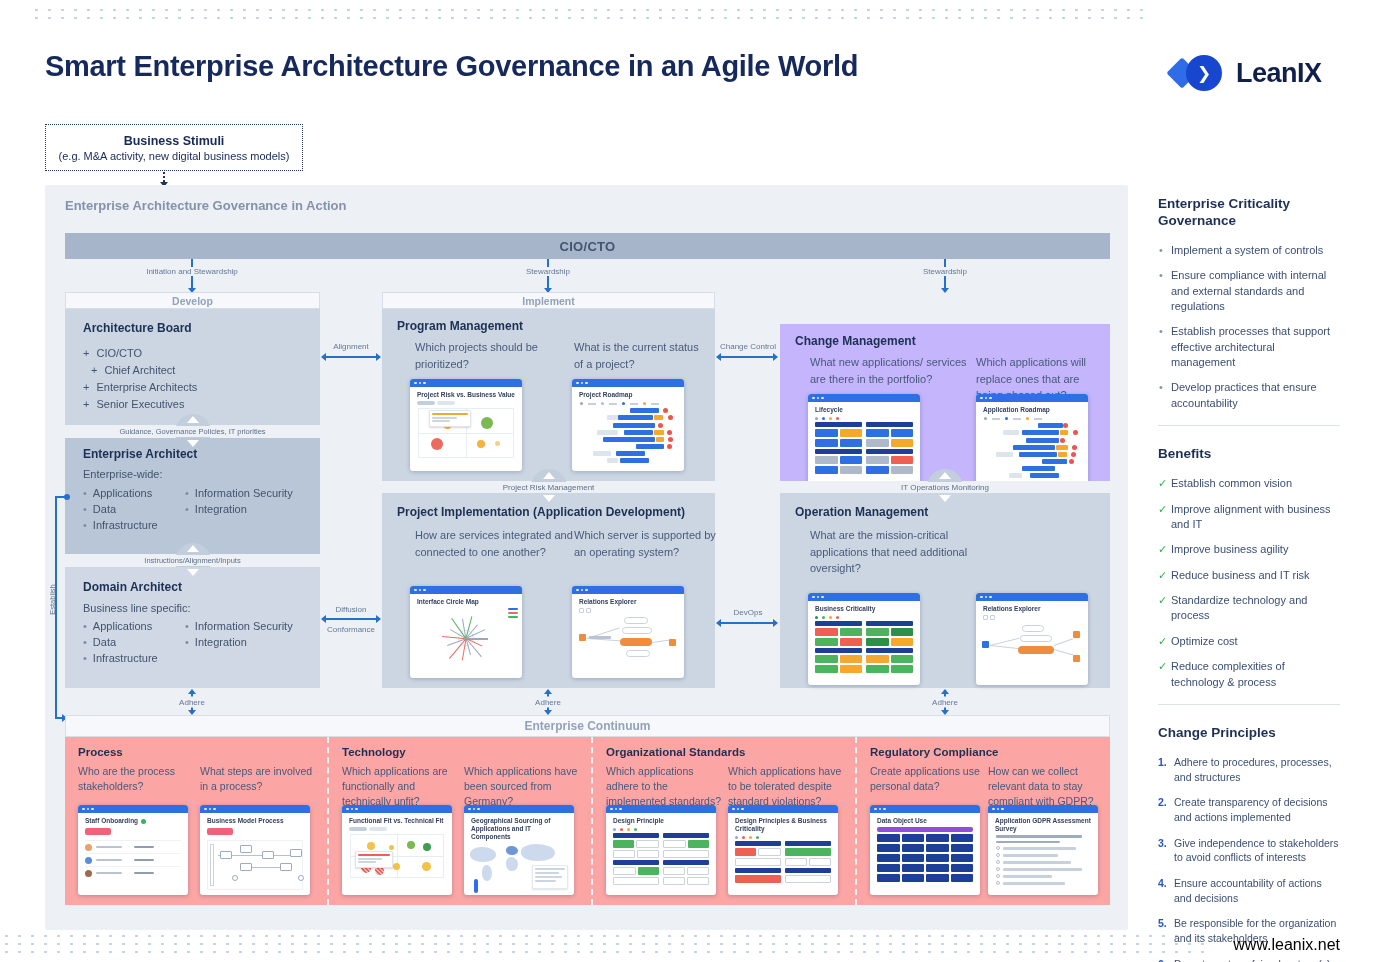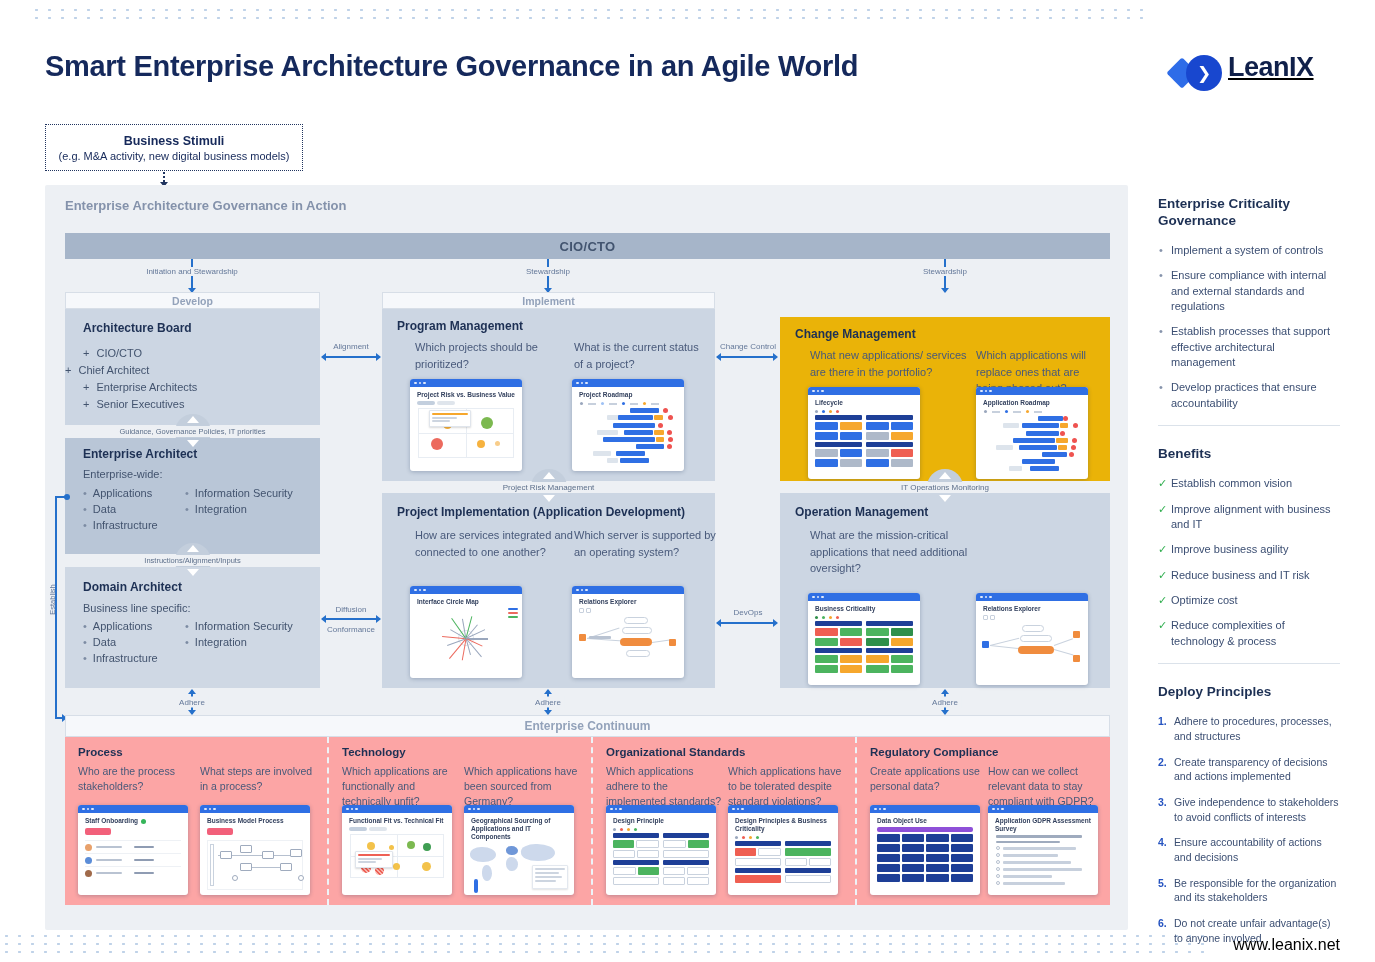--- a/index.html
+++ b/index.html
@@ -6,21 +6,21 @@
   body { background:#fff; font-family:"Liberation Sans","DejaVu Sans",sans-serif; }
   .canvas { position:relative; width:1375px; height:962px; background:#fff; overflow:hidden; }
 
   
   .dots { position:absolute; background-image:radial-gradient(circle,#bfd2e8 1.1px,transparent 1.3px); background-size:13px 8px; }
   .dots-top { left:30px; top:6px; width:1115px; height:16px; }
   .dots-bottom { left:0; top:932px; width:1205px; height:25px; }
 
   
   .page-title { position:absolute; left:45px; top:50px; font-size:29px; font-weight:800; color:#15295c; letter-spacing:-.3px; }
-  .logo { position:absolute; left:1168px; top:52px; display:flex; align-items:flex-start; gap:4px;text-decoration:underline; }
+  .logo { position:absolute; left:1168px; top:52px; display:flex; align-items:center; gap:12px; }
   .lm { position:relative; width:56px; height:42px; }
   .lm-diamond { position:absolute; left:3px; top:10px; width:22px; height:22px; background:#2e6ce8; transform:rotate(45deg); border-radius:2px; }
   .lm-circle { position:absolute; left:18px; top:3px; width:36px; height:36px; border-radius:50%; background:#1847cf; color:#fff; font-weight:bold; font-size:17px; display:flex; align-items:center; justify-content:center; }
   .lm-circle::before { content:"\276F"; }
   .logo-text { font-size:27px; font-weight:800; color:#10204a; letter-spacing:-.5px; }
 
   
   .stimuli { position:absolute; left:45px; top:124px; width:258px; height:47px; border:1.6px dotted #20345f; background:#fff; display:flex; flex-direction:column; align-items:center; justify-content:center; }
   .stimuli-title { font-size:12.5px; font-weight:bold; color:#16295a; }
   .stimuli-sub { font-size:11px; color:#16295a; margin-top:2px; }
@@ -215,21 +215,21 @@
     <div class="varrow" style="left:899px;top:74px;height:33px">
       <span class="head-dn"></span>
         <span class="alabel">Stewardship</span>
     </div>
 
     <div class="col-header" style="left:20px;width:255px">Develop</div>
     <div class="col-body" style="left:20px;width:255px;height:379px">
       <div class="sec" style="top:0;height:116px;background:#ccd6e3">
         <div class="card-title" style="left:18px;top:12px">Architecture Board</div>
         <div class="plus-item" style="left:18px;top:38px">CIO/CTO</div>
-        <div class="plus-item" style="left:0;top:55px">Chief Architect</div>
+        <div class="plus-item" style="left:26px;top:55px">Chief Architect</div>
         <div class="plus-item" style="left:18px;top:72px">Enterprise Architects</div>
         <div class="plus-item" style="left:18px;top:89px">Senior Executives</div>
       </div>
       <div class="divider" style="top:116px;height:13px">
         <i class="chev up"></i>
         <i class="chev dn"></i>
         <span class="dv-label">Guidance, Governance Policies, IT priorities</span>
       </div>
       <div class="sec" style="top:129px;height:116px;background:#b9c6d7">
         <div class="card-title" style="left:18px;top:9px">Enterprise Architect</div>
@@ -404,21 +404,21 @@
             <span class="pillo" style="left:50px;top:19px;width:30px"></span>
             <span class="pillf" style="left:48px;top:30px;width:32px"></span>
             <span class="pillo" style="left:54px;top:42px;width:24px"></span>
             <span class="nsq" style="right:8px;top:31px"></span>
           </div>
         </div>
       </div>
     </div>
 
     <div class="col-body" style="left:735px;width:330px;height:379px">
-      <div class="sec" style="top:8px;height:220px;background:#eab308">
+      <div class="sec" style="top:15px;height:220px;background:#c4b5fd">
         <div class="sec-title" style="left:15px;top:10px">Change Management</div>
         <div class="q" style="left:30px;top:30px;width:160px">What new applications/ services are there in the portfolio?</div>
         <div class="q" style="left:196px;top:30px;width:130px">Which applications will replace ones that are being phased out?</div>
         <div class="shot" style="left:28px;top:70px">
           <div class="sbar">
               <i></i>
               <i></i>
               <i></i>
             </div>
           <div class="stitle">Lifecycle</div>
@@ -957,25 +957,26 @@
       <li><span class="bullet-icon"></span><span>Establish processes that support effective architectural management</span></li>
       <li><span class="bullet-icon"></span><span>Develop practices that ensure accountability</span></li>
     </ul>
     <hr class="sb-hr">
     <div class="sb-title">Benefits</div>
     <ul class="sb-list">
       <li><span class="check-icon"></span><span>Establish common vision</span></li>
       <li><span class="check-icon"></span><span>Improve alignment with business and IT</span></li>
       <li><span class="check-icon"></span><span>Improve business agility</span></li>
       <li><span class="check-icon"></span><span>Reduce business and IT risk</span></li>
+      <li><span class="check-icon"></span><span>Standardize technology and process</span></li>
       <li><span class="check-icon"></span><span>Optimize cost</span></li>
       <li><span class="check-icon"></span><span>Reduce complexities of technology &amp; process</span></li>
     </ul>
     <hr class="sb-hr">
-    <div class="sb-title">Deploy Principles</div>
+    <div class="sb-title">Change Principles</div>
     <ol class="gp-list">
       <li>Adhere to procedures, processes, and structures</li>
       <li>Create transparency of decisions and actions implemented</li>
       <li>Give independence to stakeholders to avoid conflicts of interests</li>
       <li>Ensure accountability of actions and decisions</li>
       <li>Be responsible for the organization and its stakeholders</li>
       <li>Do not create unfair advantage(s) to anyone involved</li>
     </ol>
   </div>
 

